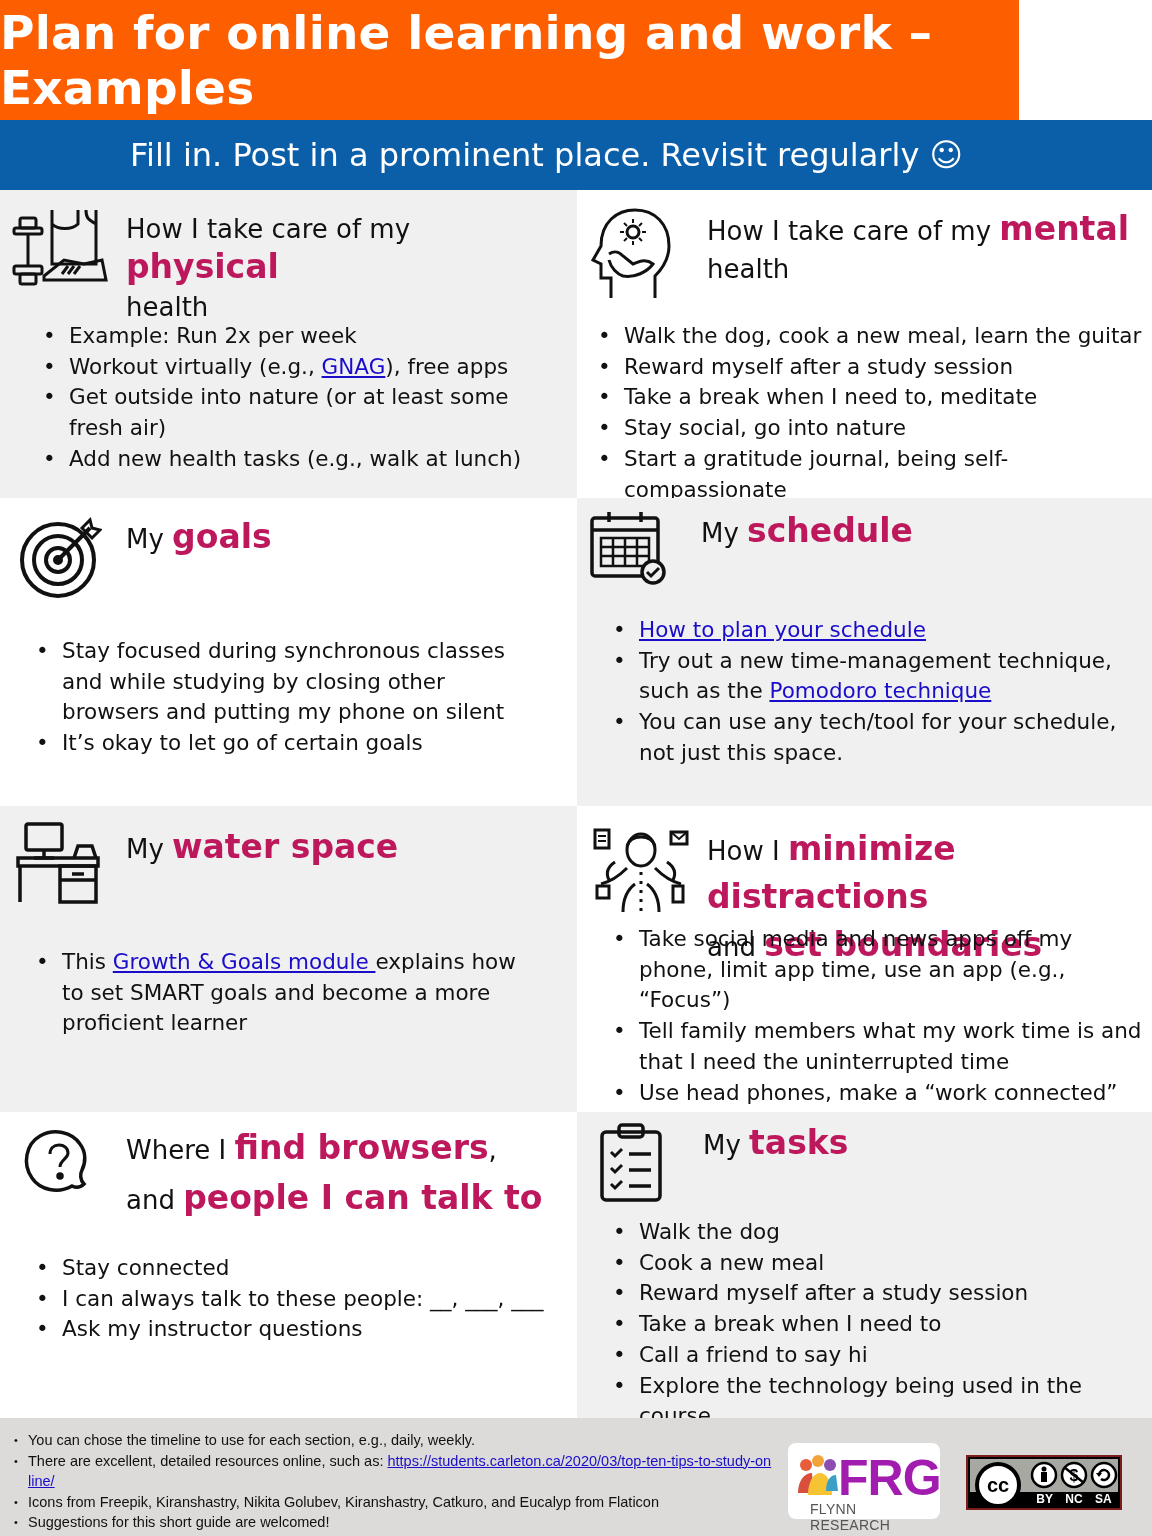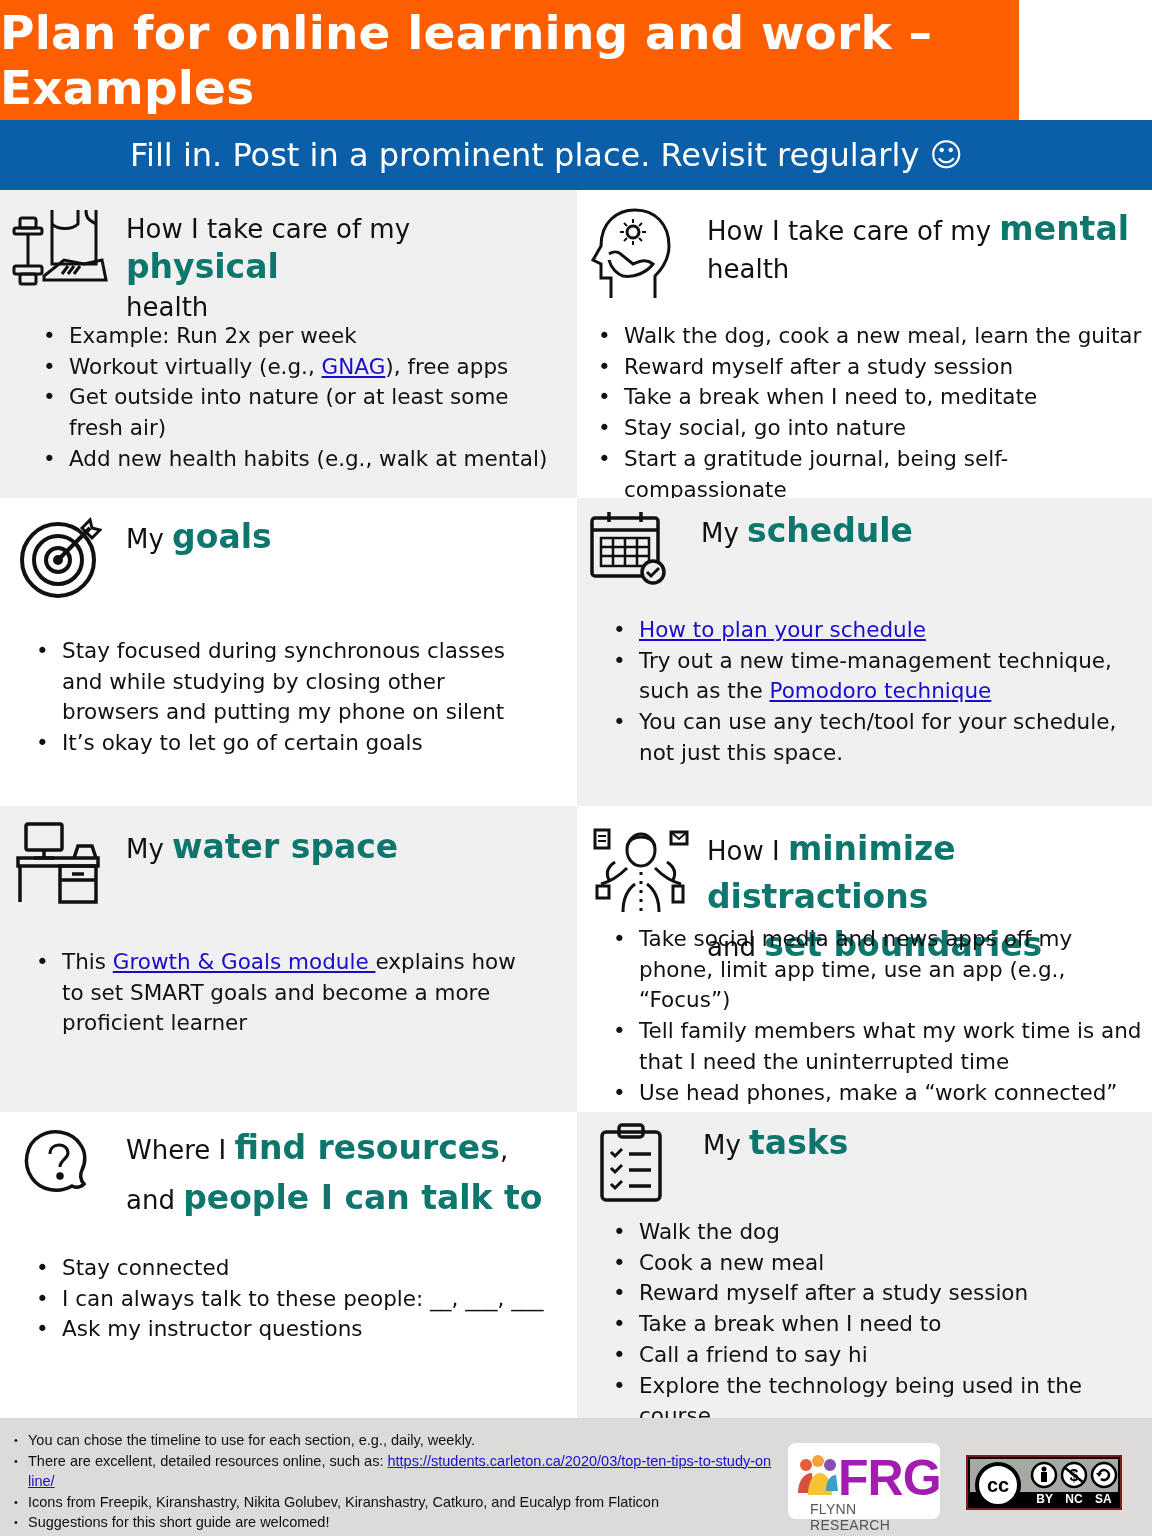--- a/index.html
+++ b/index.html
@@ -10,21 +10,21 @@
   .title-bar h1 { color: #fff; font-size: 47px; font-weight: bold; letter-spacing: 0.2px; font-family: "DejaVu Sans", sans-serif; }
   .sub-bar { position: absolute; left: 0; top: 120px; width: 1152px; height: 70px; background: #0b5ea8; display: flex; align-items: center; }
   .sub-bar span { color: #fff; font-size: 32px; margin-left: 130px; font-family: "DejaVu Sans", sans-serif; }
 
   .cell { position: absolute; overflow: hidden; }
   .gray { background: #f0f0f0; }
   .white { background: #ffffff; }
 
   .icon { position: absolute; }
   .heading { position: absolute; font-size: 26px; line-height: 38px; font-family: "DejaVu Sans", sans-serif; color: #111; }
-  .accent { color: #0f766e; font-weight: bold; font-size: 33px; }
+  .accent { color: #be185d; font-weight: bold; font-size: 33px; }
 
   ul.bullets { position: absolute; list-style: none; font-size: 21.5px; line-height: 30.7px; font-family: "DejaVu Sans", sans-serif; color: #111; }
   ul.bullets li { position: relative; padding-left: 26px; }
   ul.bullets li::before { content: "\2022"; position: absolute; left: 0; top: 0; }
   a.lnk { color: #1a0dc9; text-decoration: underline; }
 
   .footer { position: absolute; left: 0; top: 1418px; width: 1152px; height: 118px; background: #dcdbd9; }
   .footer ul { position: absolute; left: 12px; top: 12px; list-style: none; font-size: 14.5px; line-height: 20.5px; color: #111; width: 760px; }
   .footer li { position: relative; padding-left: 16px; }
   .footer li::before { content: "\2022"; position: absolute; left: 2px; top: 0; font-size: 11px; }
@@ -60,21 +60,21 @@
       <line x1="72" y1="60" x2="66" y2="68"></line>
   </svg>
   <div class="heading" style="left:126px;top:20px;width:440px;">
     <span>How I take care of my </span><span class="accent">physical</span><br>
     <span>health</span>
   </div>
   <ul class="bullets" style="left:43px;top:131px;width:520px;">
     <li>Example: Run 2x per week</li>
     <li><span>Workout virtually (e.g., </span><a class="lnk">GNAG</a><span>), free apps</span></li>
     <li>Get outside into nature (or at least some fresh air)</li>
-    <li>Add new health habits (e.g., walk at mental)</li>
+    <li>Add new health tasks (e.g., walk at lunch)</li>
   </ul>
 </div>
 
 <div class="cell white" style="left:577px;top:190px;width:575px;height:308px;">
   <svg class="icon" style="left:14px;top:14px;" width="80" height="96" viewBox="0 0 80 96" fill="none" stroke="#111" stroke-width="3">
     <path d="M20 94 v-20 h-10 v-14 l-8 -4 l8 -14 c0 -24 16 -36 34 -36 c20 0 34 14 34 36 c0 14 -8 24 -14 30 v22"></path>
     <circle cx="42" cy="28" r="6"></circle>
     <g stroke-width="2">
         <line x1="42" y1="15" x2="42" y2="19"></line>
         <line x1="42" y1="37" x2="42" y2="41"></line>
@@ -190,21 +190,21 @@
   </ul>
 </div>
 
 <div class="cell white" style="left:0;top:1112px;width:577px;height:306px;">
   <svg class="icon" style="left:22px;top:16px;" width="70" height="70" viewBox="0 0 70 70" fill="none" stroke="#111" stroke-width="3.5">
     <path d="M62 56 c-4 -4 -4 -10 -2 -14 c4 -8 4 -18 -2 -26 c-8 -12 -26 -16 -40 -8 c-14 8 -18 28 -8 42 c8 12 26 16 40 8 c4 2 8 2 12 -2 z"></path>
     <path d="M28 26 c0 -6 4 -9 9 -9 c5 0 9 3 9 8 c0 6 -8 7 -8 14" stroke-width="3"></path>
     <circle cx="38" cy="48" r="2" fill="#111"></circle>
   </svg>
   <div class="heading" style="left:126px;top:12px;width:440px;line-height:47px;">
-    <span>Where I </span><span class="accent">find resources</span><span>,</span><br>
+    <span>Where I </span><span class="accent">find browsers</span><span>,</span><br>
     <span>and </span><span class="accent">people I can talk to</span>
   </div>
   <ul class="bullets" style="left:36px;top:141px;width:530px;">
     <li>Stay connected</li>
     <li>I can always talk to these people: __, ___, ___</li>
     <li>Ask my instructor questions</li>
   </ul>
 </div>
 
 <div class="cell gray" style="left:577px;top:1112px;width:575px;height:306px;">

